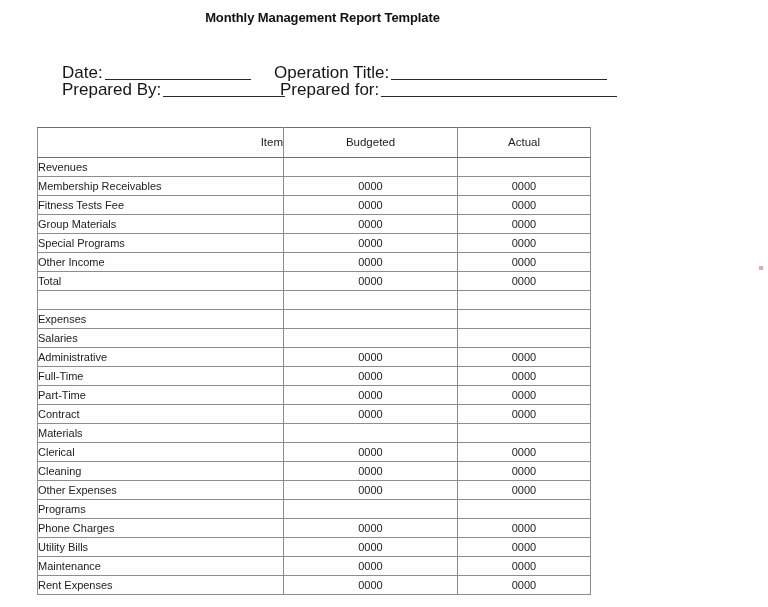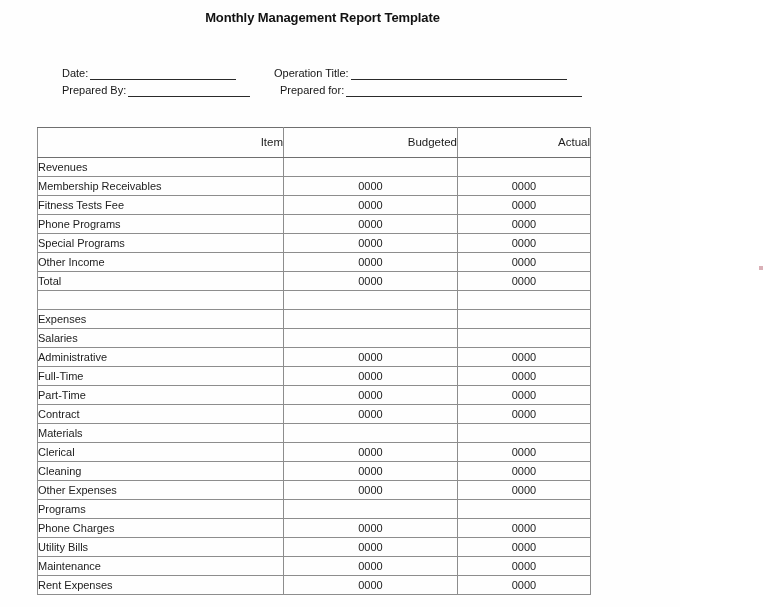--- a/index.html
+++ b/index.html
@@ -49,21 +49,21 @@
     width: 768px;
     height: 17px;
   }
   .meta-row.r1 { top: 0px; }
   .meta-row.r2 { top: 17px; }
 
   .field {
     position: absolute;
     display: flex;
     align-items: flex-end;
-    font-size: 11px;
+    font-size: 17px;
     color: #161616;
     white-space: nowrap;
   }
   .field .lbl {
     line-height: 14px;
   }
   .field .rule {
     display: inline-block;
     border-bottom: 1.4px solid #2a2a2a;
     height: 13px;
@@ -102,21 +102,21 @@
     border: 1px solid #8d8d8d;
     padding: 0;
     height: 18px;
     line-height: 18px;
     vertical-align: middle;
     background: #fefefe;
   }
   table.report thead th {
     height: 29px;
     line-height: 29px;
-    text-align: right;
+    text-align: center;
     font-weight: normal;
     font-size: 11.5px;
     border-top: 1.5px solid #6f6f6f;
     border-bottom: 1.5px solid #6f6f6f;
   }
   table.report thead th.h-item {
     text-align: right;
   }
   td.item-sub {
     text-align: left;
@@ -201,21 +201,21 @@
             <td class="item-sub">Membership Receivables</td>
             <td class="num">0000</td>
             <td class="num">0000</td>
           </tr>
           <tr>
             <td class="item-sub">Fitness Tests Fee</td>
             <td class="num">0000</td>
             <td class="num">0000</td>
           </tr>
           <tr>
-            <td class="item-sub">Phone Programs</td>
+            <td class="item-sub">Group Materials</td>
             <td class="num">0000</td>
             <td class="num">0000</td>
           </tr>
           <tr>
             <td class="item-sub">Special Programs</td>
             <td class="num">0000</td>
             <td class="num">0000</td>
           </tr>
           <tr>
             <td class="item-sub">Other Income</td>

